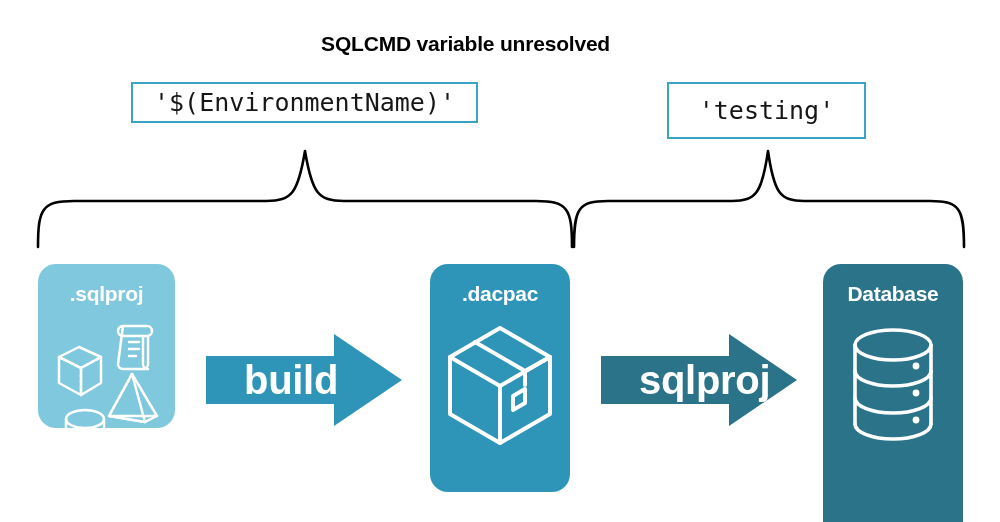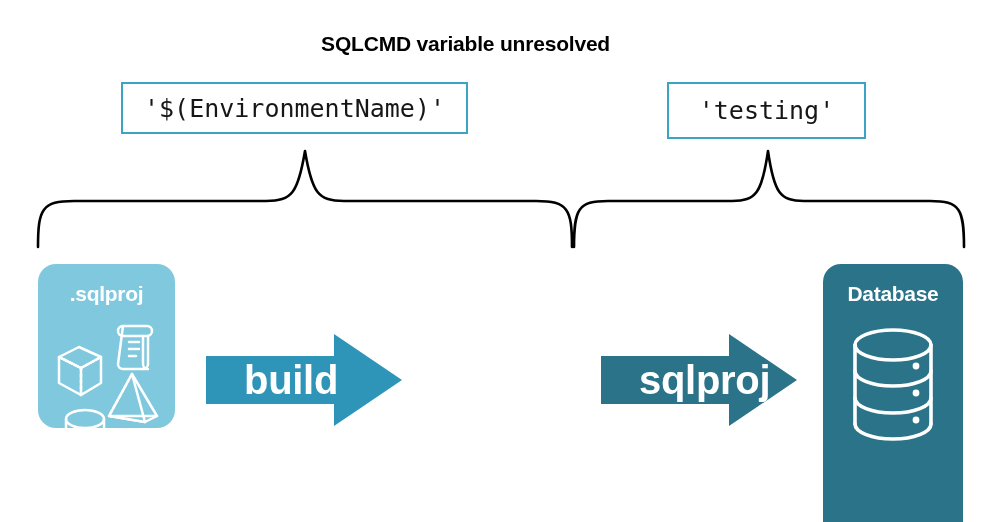--- a/index.html
+++ b/index.html
@@ -41,21 +41,21 @@
     border: 2px solid #3ba3c4;
     background: #ffffff;
     display: flex;
     align-items: center;
     justify-content: center;
     font-family: "DejaVu Sans Mono", "Liberation Mono", monospace;
     font-size: 25px;
     color: #161616;
     letter-spacing: 0px;
   }
-  #code-box-left  { left: 121px; top: 82px; width: 347px; height: 52px; }
+  #code-box-left  { left: 131px; top: 82px; width: 347px; height: 41px; }
   #code-box-right { left: 667px; top: 82px; width: 199px; height: 57px; }
 
   
   .brace {
     position: absolute;
     top: 143px;
   }
   #brace-left  { left: 20px;  }
   #brace-right { left: 560px; }
 
@@ -199,20 +199,39 @@
     </div>
   </div>
 
   <div class="arrow" id="arrow-build">
     <svg width="196" height="92" viewBox="0 0 196 92">
       <polygon points="0,22 128,22 128,0 196,46 128,92 128,70 0,70" fill="#2e95b8"></polygon>
     </svg>
     <div class="arrow-label">build</div>
   </div>
 
+  <div class="card" id="card-dacpac">
+    <div class="card-title">.dacpac</div>
+    <div class="card-art">
+      <svg width="120" height="150" viewBox="0 0 120 150" aria-hidden="true">
+        <g fill="none" stroke="#ffffff" stroke-width="4" stroke-linecap="round" stroke-linejoin="round" transform="translate(6,10)">
+
+          <path d="M54 2 L104 31 L104 88 L54 117 L4 88 L4 31 Z"></path>
+
+          <path d="M4 31 L54 60 L104 31"></path>
+          <path d="M54 60 L54 117"></path>
+
+          <path d="M29 16 L79 45 L104 31"></path>
+          <path d="M79 45 L79 59"></path>
+
+          <path d="M67 70 L79 63 L79 77 L67 84 Z"></path>
+        </g>
+      </svg>
+    </div>
+  </div>
 
   <div class="arrow" id="arrow-deploy">
     <svg width="196" height="92" viewBox="0 0 196 92">
       <polygon points="0,22 128,22 128,0 196,46 128,92 128,70 0,70" fill="#2a7389"></polygon>
     </svg>
     <div class="arrow-label">sqlproj</div>
   </div>
 
   <div class="card" id="card-database">
     <div class="card-title">Database</div>

